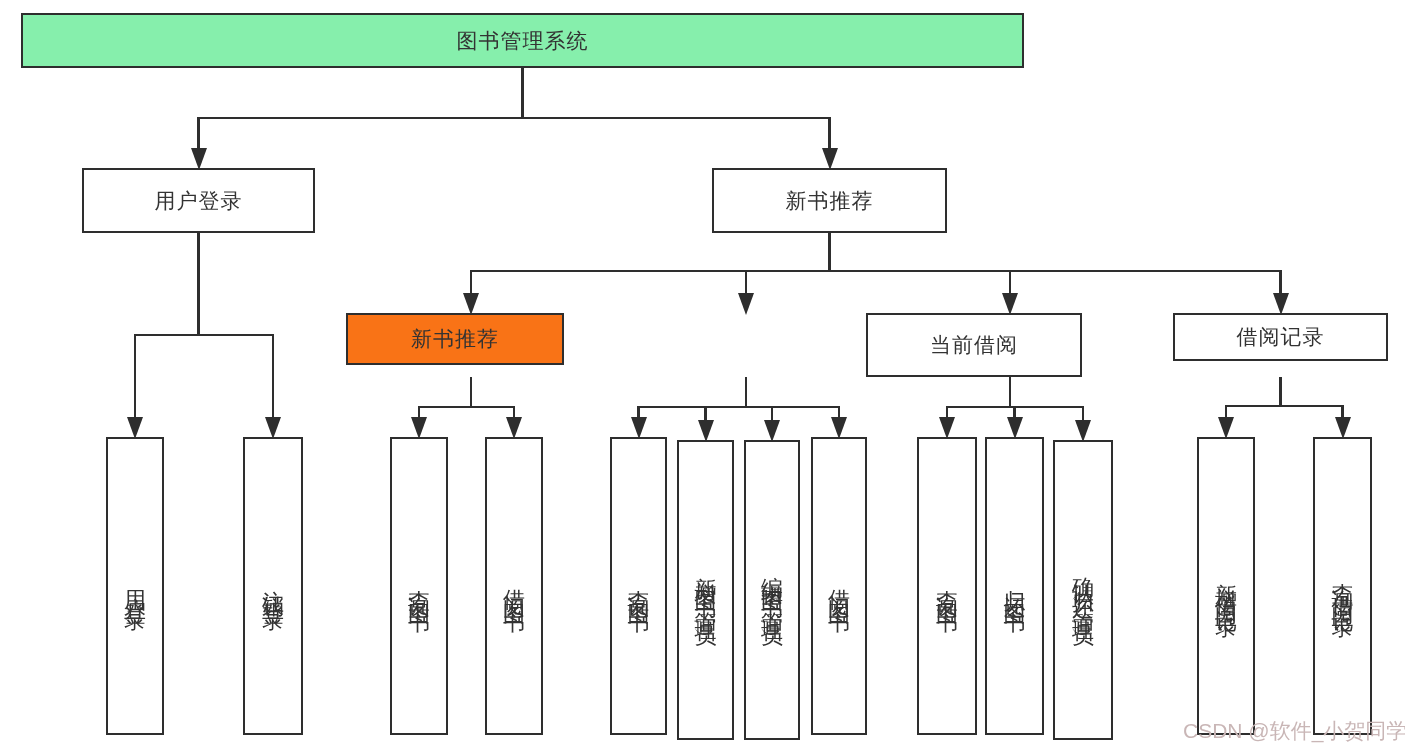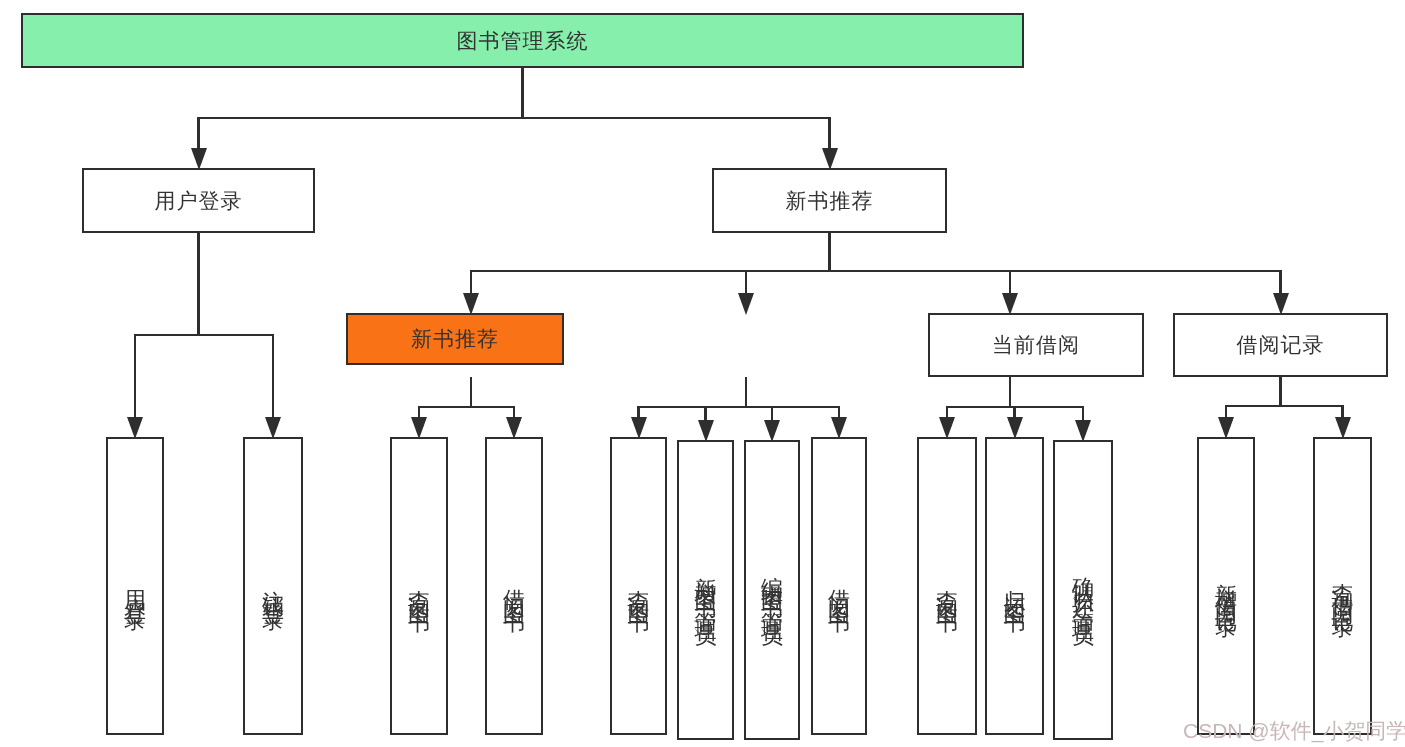--- a/index.html
+++ b/index.html
@@ -126,24 +126,24 @@
     </div>
     <div class="node h" style="left: 82px; top: 168px; width: 233px; height: 65px; border-color: rgb(46, 46, 46); color: rgb(51, 51, 51); background: rgb(255, 255, 255);">
       <span class="htext">用户登录</span>
     </div>
     <div class="node h" style="left: 712px; top: 168px; width: 235px; height: 65px; border-color: rgb(46, 46, 46); color: rgb(51, 51, 51); background: rgb(255, 255, 255);">
       <span class="htext">新书推荐</span>
     </div>
     <div class="node h" style="left: 346px; top: 313px; width: 218px; height: 52px; border-color: rgb(46, 46, 46); color: rgb(51, 51, 51); background: #f97316;">
       <span class="htext">新书推荐</span>
     </div>
-    <div class="node h" style="left: 928px; top: 313px; width: 216px; height: 64px; border-color: rgb(46, 46, 46); color: rgb(51, 51, 51); background: rgb(255, 255, 255);">
+    <div class="node h" style="left: 866px; top: 313px; width: 216px; height: 64px; border-color: rgb(46, 46, 46); color: rgb(51, 51, 51); background: rgb(255, 255, 255);">
       <span class="htext">当前借阅</span>
     </div>
-    <div class="node h" style="left: 1173px; top: 313px; width: 215px; height: 64px; border-color: rgb(46, 46, 46); color: rgb(51, 51, 51); background: rgb(255, 255, 255);">
+    <div class="node h" style="left: 1173px; top: 313px; width: 215px; height: 48px; border-color: rgb(46, 46, 46); color: rgb(51, 51, 51); background: rgb(255, 255, 255);">
       <span class="htext">借阅记录</span>
     </div>
     <div class="node v" style="left: 106px; top: 437px; width: 58px; height: 298px; border-color: rgb(46, 46, 46); color: rgb(51, 51, 51); background: rgb(255, 255, 255);">
       <span class="vtext">用户登录</span>
     </div>
     <div class="node v" style="left: 243px; top: 437px; width: 60px; height: 298px; border-color: rgb(46, 46, 46); color: rgb(51, 51, 51); background: rgb(255, 255, 255);">
       <span class="vtext">注销登录</span>
     </div>
     <div class="node v" style="left: 390px; top: 437px; width: 58px; height: 298px; border-color: rgb(46, 46, 46); color: rgb(51, 51, 51); background: rgb(255, 255, 255);">
       <span class="vtext">查询图书</span>

